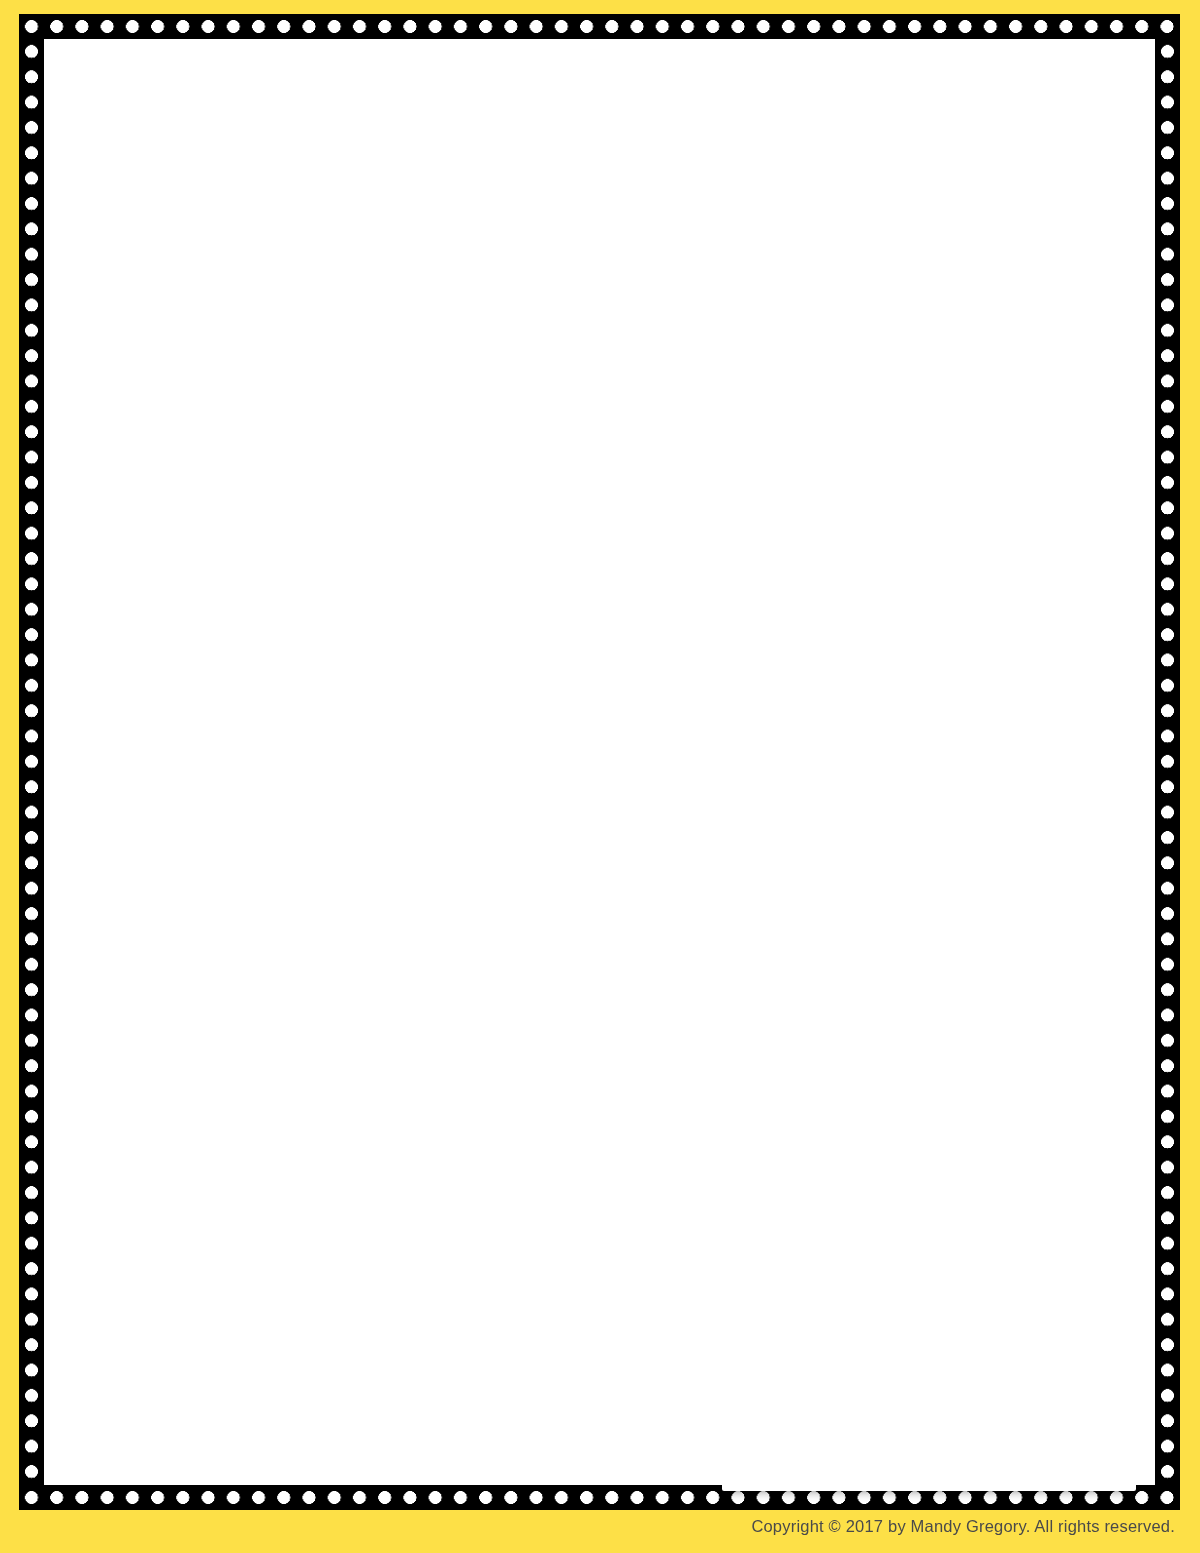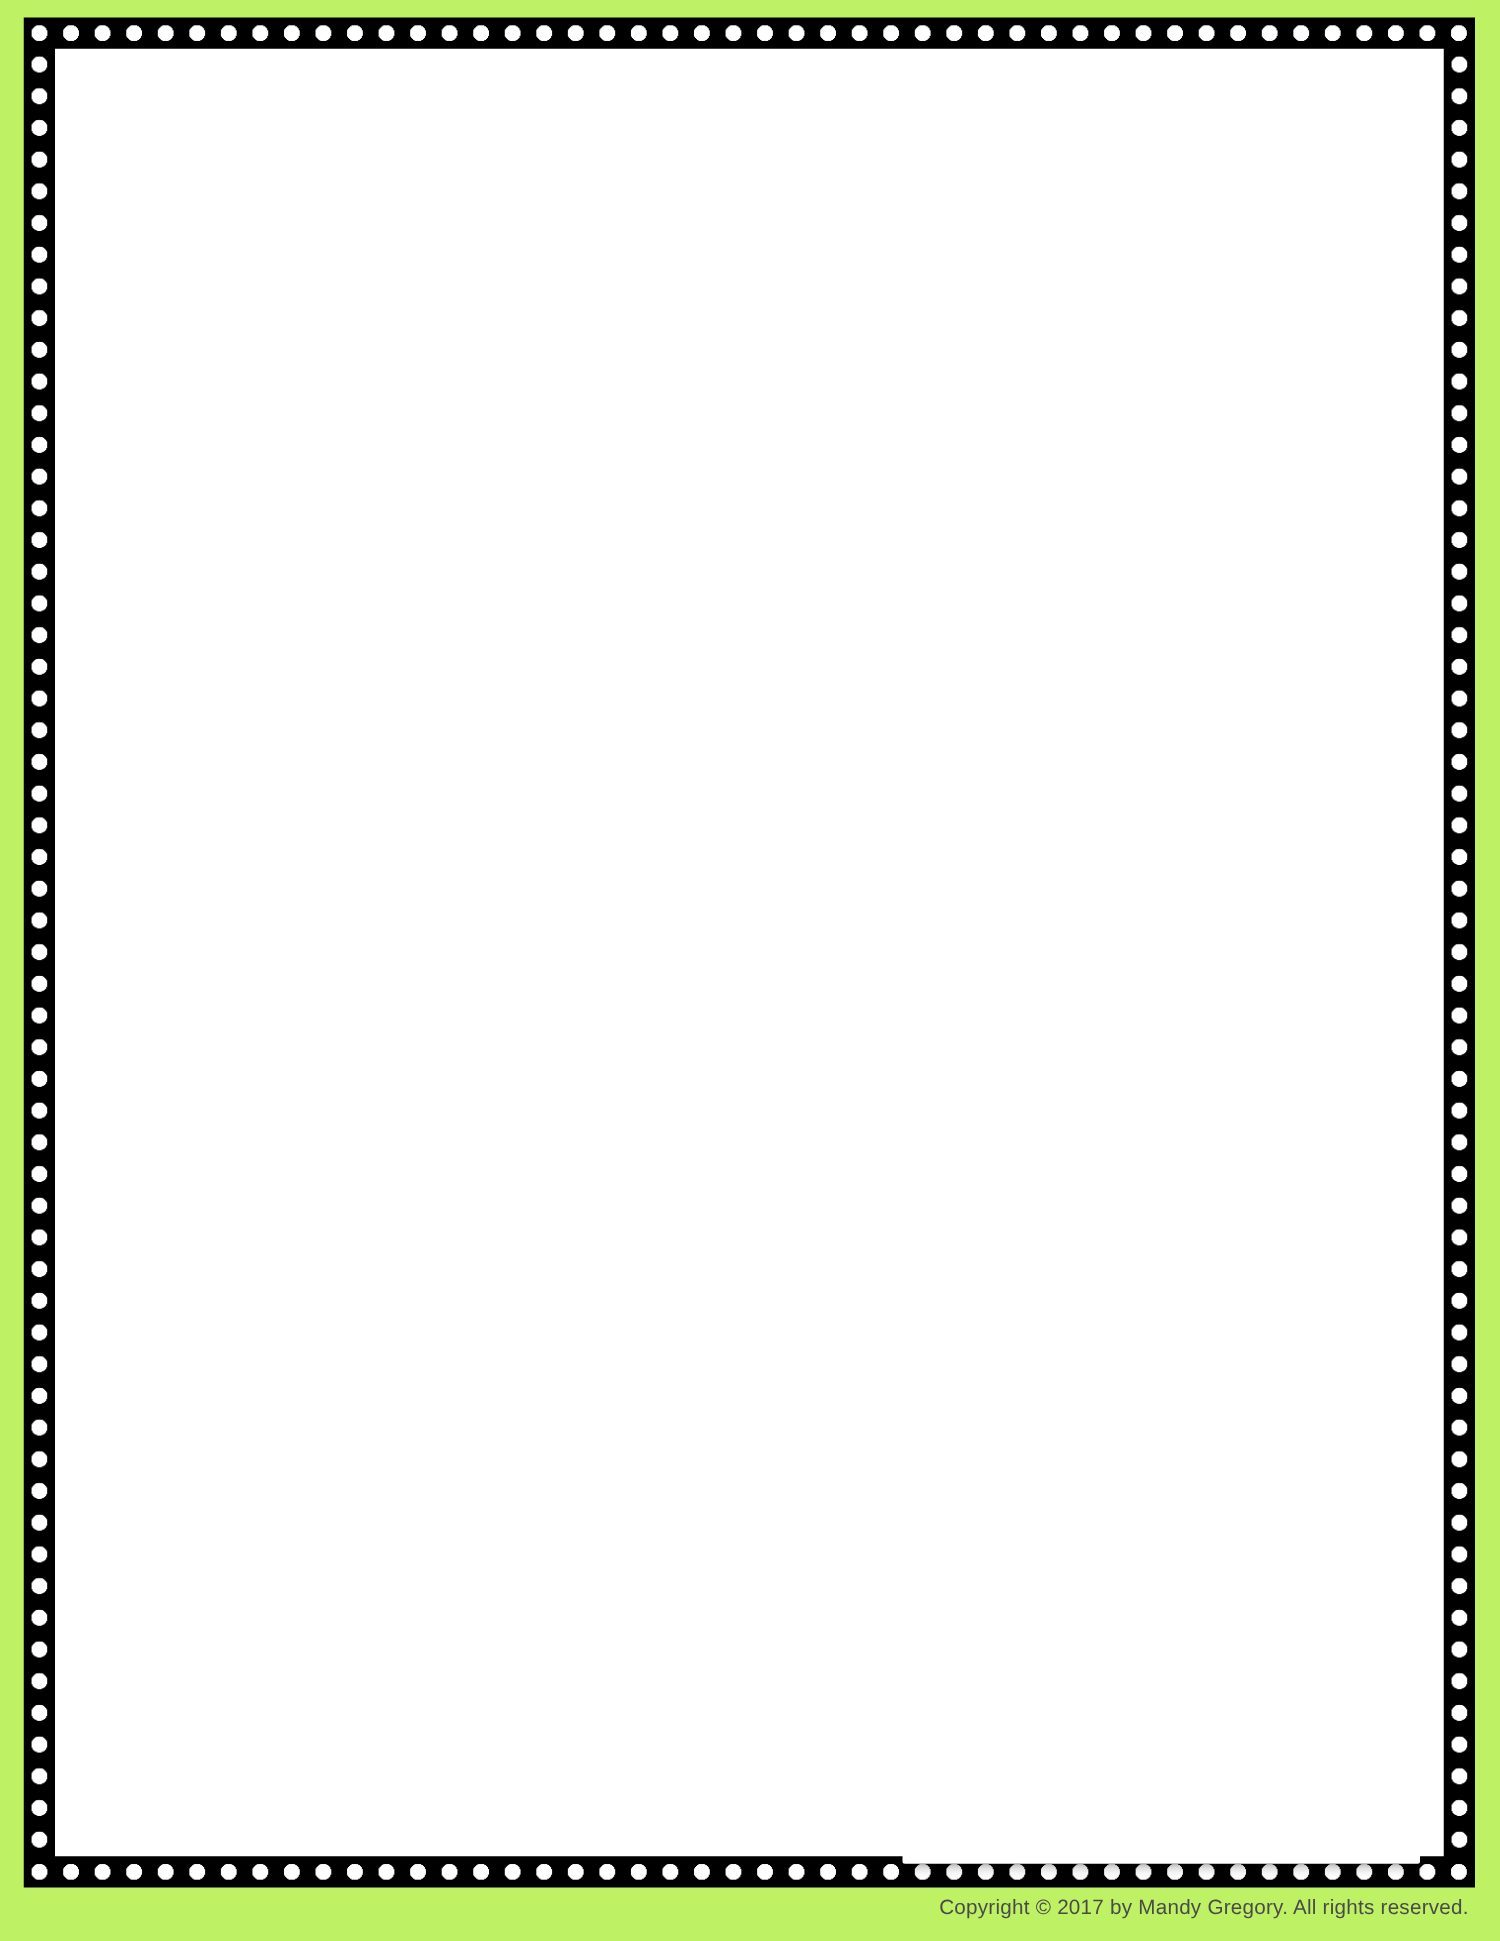--- a/index.html
+++ b/index.html
@@ -14,21 +14,21 @@
     overflow: hidden;
     font-family: "Liberation Sans", sans-serif;
   }
 
   
   .page {
     position: absolute;
     left: 0; top: 0;
     width: 1200px;
     height: 1553px;
-    background: #bef264;
+    background: #fde047;
   }
 
   
   .frame {
     position: absolute;
     left: 19px;
     top: 14px;
     width: 1161px;
     height: 1496px;
     box-sizing: border-box;

